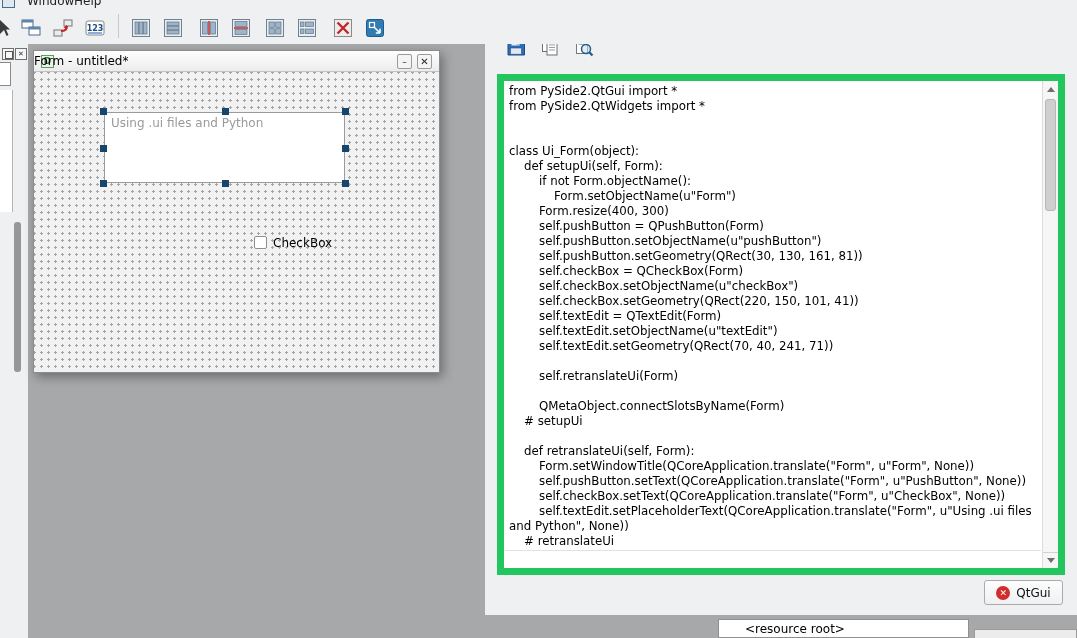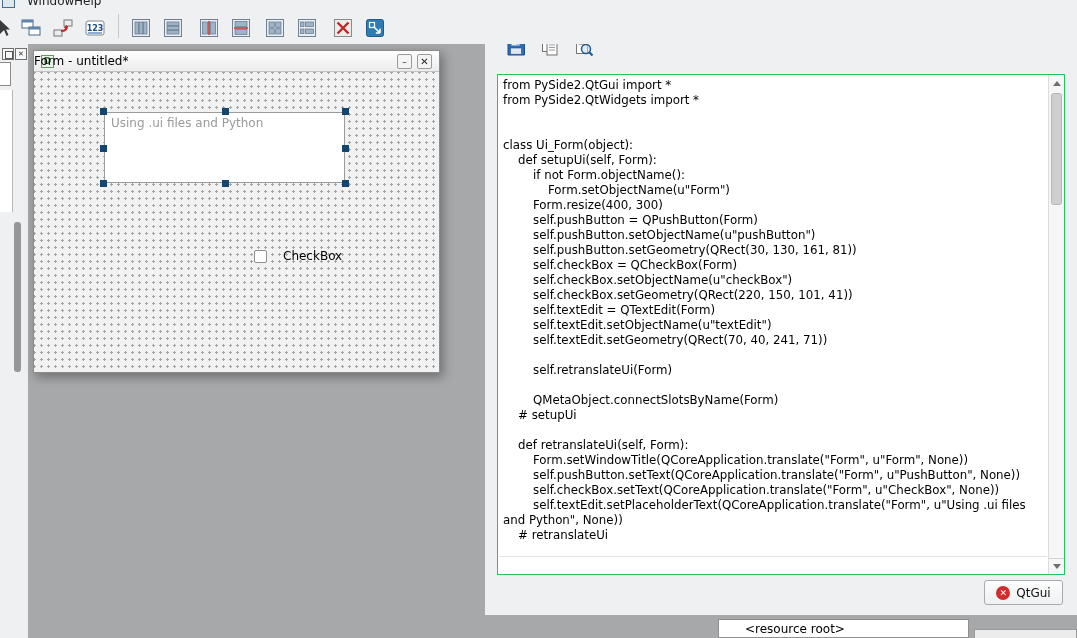--- a/index.html
+++ b/index.html
@@ -40,28 +40,28 @@
     background-image:radial-gradient(circle, #a4a4a4 1px, rgba(0,0,0,0) 1.2px); background-size:7px 7px; background-position:4px 4px; }
 
   .w-textedit { position:absolute; left:70px; top:40px; width:241px; height:71px; background:#fff; border:1px solid #9b9b9b; }
   .w-textedit .ph { padding:3px 6px; color:#9a9a9a; font-size:12px; }
   .handle { position:absolute; width:7px; height:7px; background:#16456e; }
   .h-tl{left:-5px;top:-5px;} .h-tm{left:calc(50% - 3px);top:-5px;} .h-tr{right:-5px;top:-5px;}
   .h-ml{left:-5px;top:calc(50% - 3px);} .h-mr{right:-5px;top:calc(50% - 3px);}
   .h-bl{left:-5px;bottom:-5px;} .h-bm{left:calc(50% - 3px);bottom:-5px;} .h-br{right:-5px;bottom:-5px;}
 
   .w-push { position:absolute; left:30px; top:130px; width:161px; height:81px; background:linear-gradient(#fdfdfd,#efefef); border:1px solid #b3b3b3; border-radius:2px; display:flex; align-items:center; justify-content:center; font-size:12px; color:#000; }
-  .w-check { position:absolute; left:220px; top:150px; width:101px; height:41px; display:flex; align-items:flex-end; gap:16px; font-size:12px; color:#000; }
+  .w-check { position:absolute; left:220px; top:150px; width:101px; height:41px; display:flex; align-items:center; gap:6px; font-size:12px; color:#000; }
   .cb-box { width:13px; height:13px; background:#fff; border:1px solid #8f8f8f; border-radius:2px; flex:0 0 auto; }
 
   
   .code-dialog { position:absolute; left:485px; top:18px; width:592px; height:597px; background:#eff0f1; z-index:4; }
   .dlg-toolbar { position:absolute; left:18px; top:16px; display:flex; gap:8px; }
   .dlg-tbi { width:26px; height:26px; display:flex; align-items:center; justify-content:center; border-radius:3px; }
-  .code-view { position:absolute; left:12px; top:56px; width:568px; height:501px; background:#fff; border:1px solid #22c55e; }
+  .code-view { position:absolute; left:12px; top:56px; width:568px; height:501px; background:#fff; border:7px solid #22c55e; }
   .code-lines { position:absolute; left:5px; top:3px; right:18px; bottom:3px; overflow:hidden; font-size:11.8px; line-height:15px; white-space:pre; color:#000; }
   .code-line { height:15px; }
   .hline { position:absolute; left:1px; right:17px; bottom:17px; height:1px; background:#e2e2e2; }
   .vscroll { position:absolute; top:0; right:0; width:16px; height:100%; background:#f6f6f6; border-left:1px solid #dcdcdc; }
   .sb-btn { position:absolute; left:0; width:100%; height:15px; display:flex; align-items:center; justify-content:center; }
   .sb-btn.up { top:1px; } .sb-btn.down { bottom:1px; border-top:1px solid #d2d2d2; }
   .tri-up { width:0; height:0; border-left:4px solid transparent; border-right:4px solid transparent; border-bottom:5px solid #6e6e6e; }
   .tri-down { width:0; height:0; border-left:4px solid transparent; border-right:4px solid transparent; border-top:5px solid #6e6e6e; }
   .sb-thumb { position:absolute; left:2px; right:2px; top:18px; height:112px; background:#cfcfcf; border:1px solid #b7b7b7; border-radius:3px; }
   .close-btn { position:absolute; right:14px; bottom:10px; width:79px; height:25px; background:linear-gradient(#fdfdfd,#eef0f2); border:1px solid #ababab; border-radius:3px; display:flex; align-items:center; justify-content:center; gap:6px; font-size:12px; color:#111; cursor:default; }

